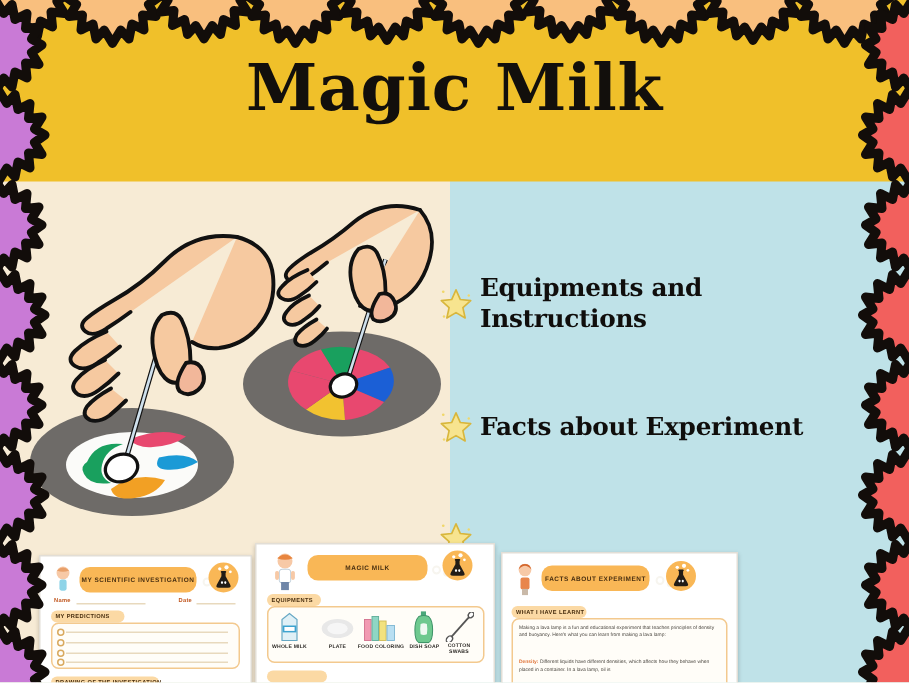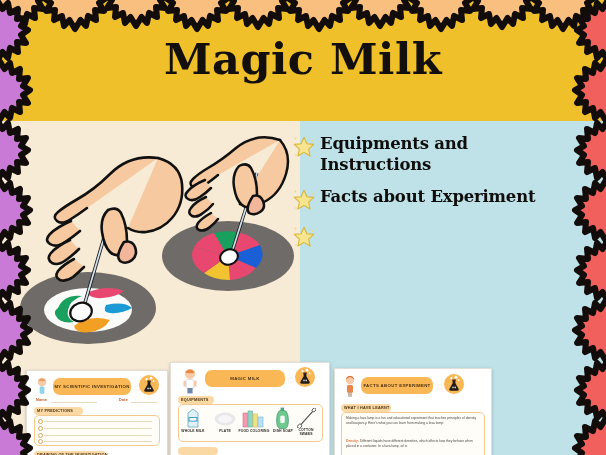--- a/index.html
+++ b/index.html
@@ -57,22 +57,23 @@
 
   
   .bullets {
     position: absolute;
     left: 292px; top: 133px;
     width: 290px;
     z-index: 7;
   }
   .bullet-row {
     display: flex;
-    align-items: flex-start;
+    align-items: center;
     margin-bottom: 11px;
+    margin-top: 48px;
   }
   .star-ico {
     flex: 0 0 auto;
     width: 24px; height: 24px;
     margin-right: 4px;
     margin-top: 2px;
     position: relative;
   }
   .bullet-text {
     font-family: "DejaVu Serif", serif;

